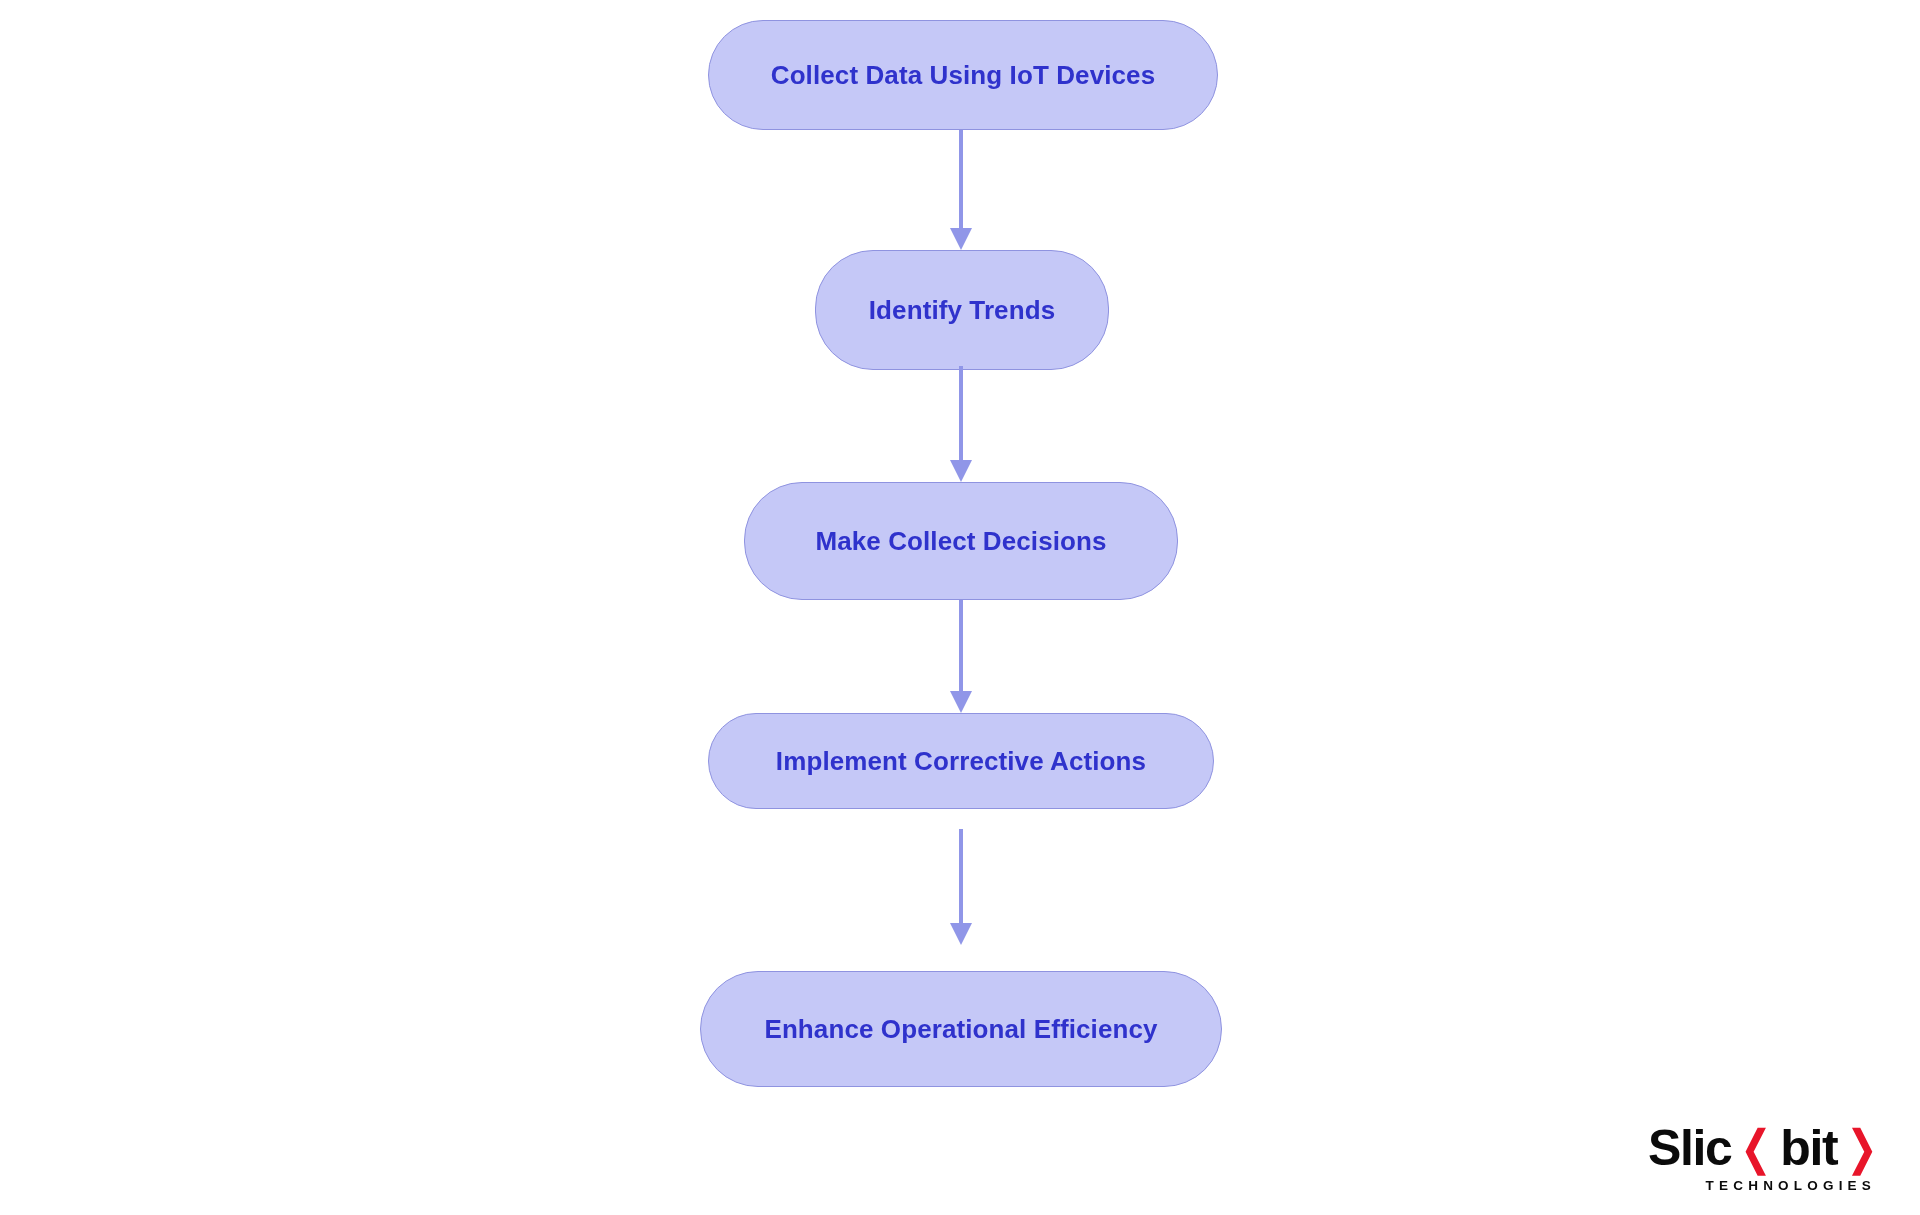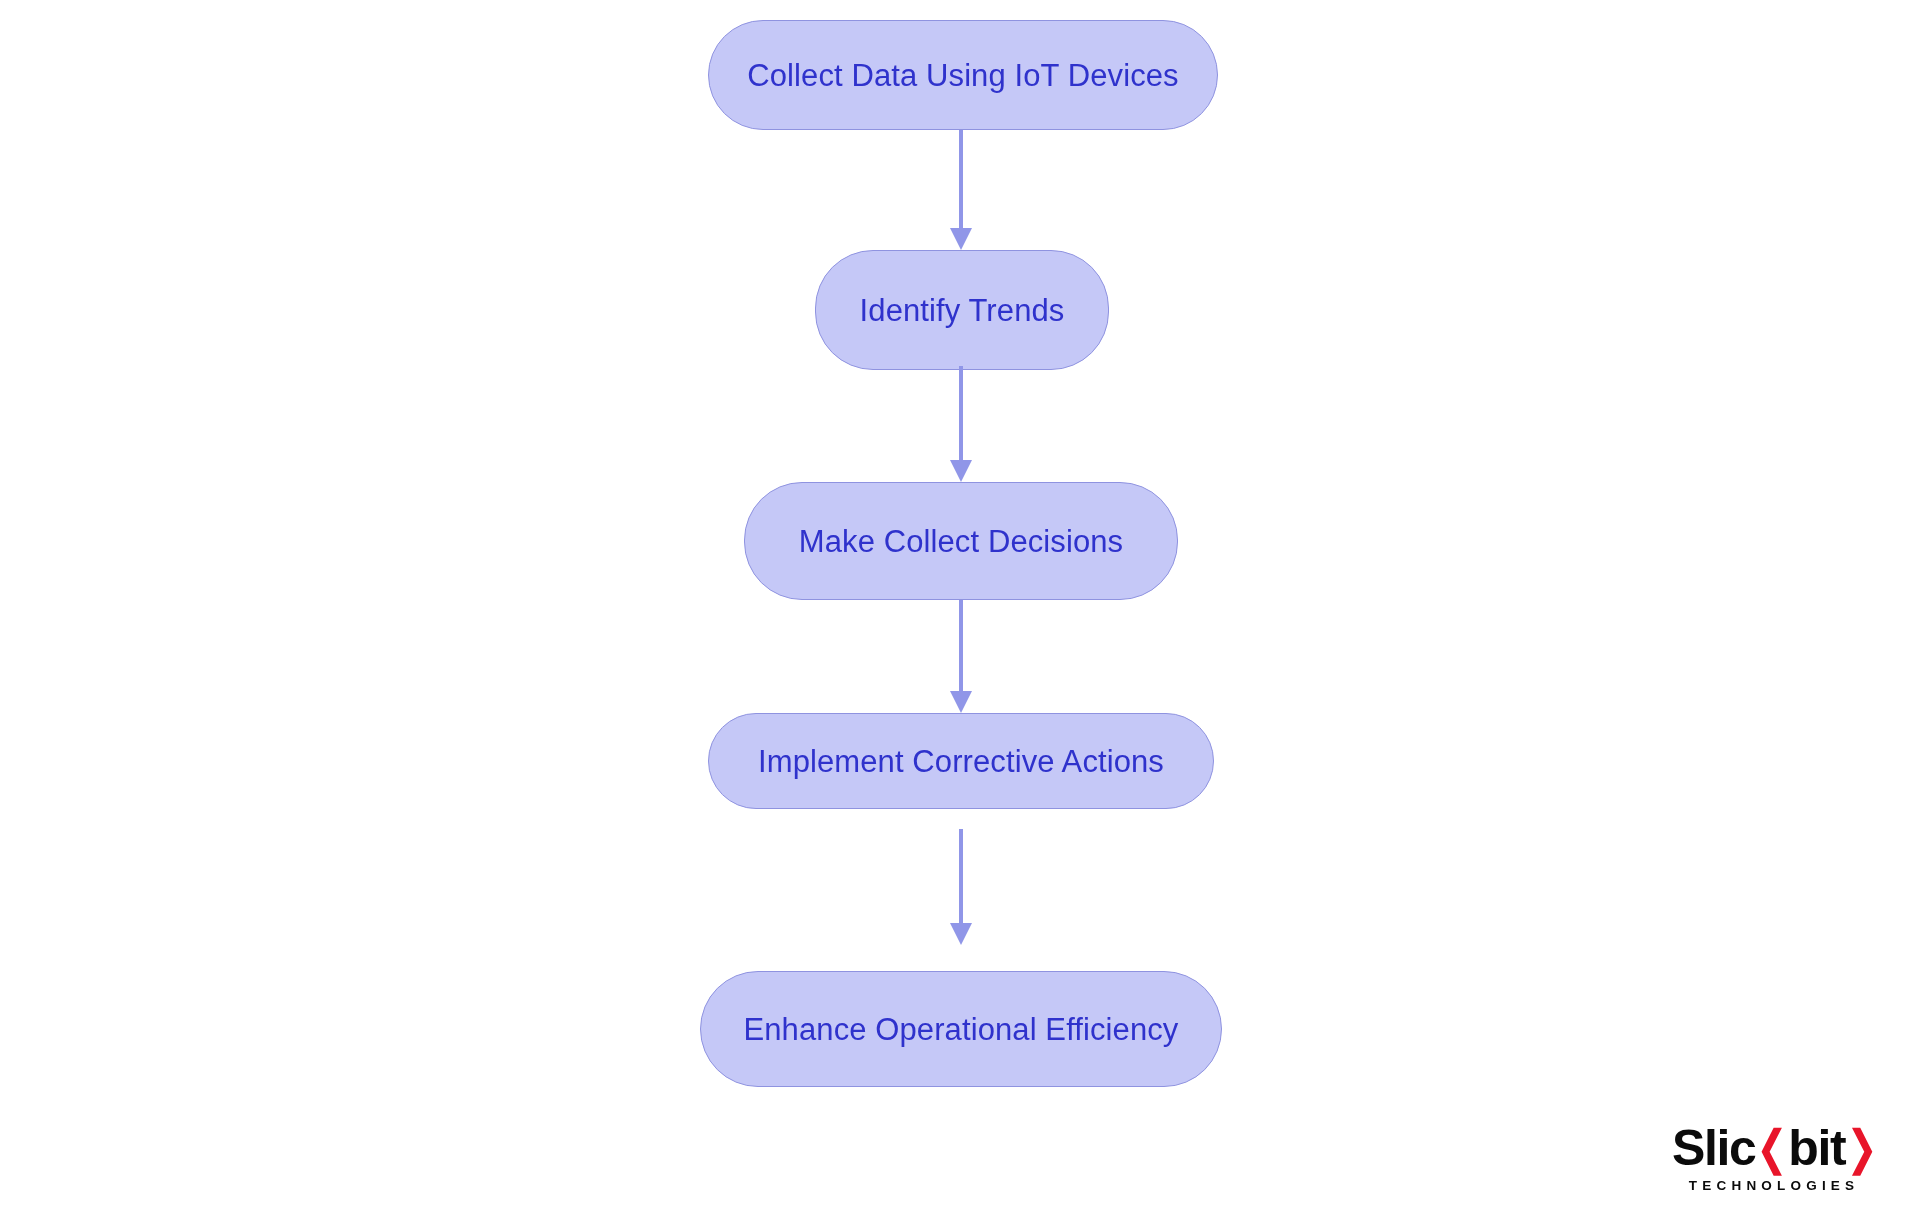--- a/index.html
+++ b/index.html
@@ -37,22 +37,22 @@
   .node {
     position: absolute;
     box-sizing: border-box;
     background: #c5c8f7;
     border: 1.6px solid #8f93e0;
     border-radius: 58px;
     display: flex;
     align-items: center;
     justify-content: center;
     color: #2f32cc;
-    font-size: 31px;
-    font-weight: 400;
+    font-size: 26px;
+    font-weight: 700;
     letter-spacing: 0.1px;
     white-space: nowrap;
     line-height: 1;
     user-select: none;
   }
 
   
   .node-1 { left: 708px;  top: 20px;   width: 510px; height: 110px; }
   .node-2 { left: 815px;  top: 250px;  width: 294px; height: 120px; }
   .node-3 { left: 744px;  top: 482px;  width: 434px; height: 118px; }
@@ -99,37 +99,38 @@
   }
   .logo-wordmark {
     display: flex;
     align-items: center;
     justify-content: flex-end;
     font-size: 50px;
     font-weight: 700;
     letter-spacing: -1.4px;
     line-height: 1;
     color: #0b0b0b;
+    gap: 8px;
   }
   .logo-chev {
     color: #e8152a;
     font-weight: 700;
     font-size: 48px;
     line-height: 1;
     display: inline-block;
     transform: scaleX(0.78);
     margin: 0 -3px;
   }
   .logo-sub {
     margin-top: 5px;
     font-size: 13.5px;
     font-weight: 700;
     letter-spacing: 5.2px;
     color: #0b0b0b;
-    text-align: center;
+    text-align: right;
     padding-right: 2px;
   }
 </style>
 </head>
 <body>
 
 <div id="canvas">
 
   <div class="flow">
 

